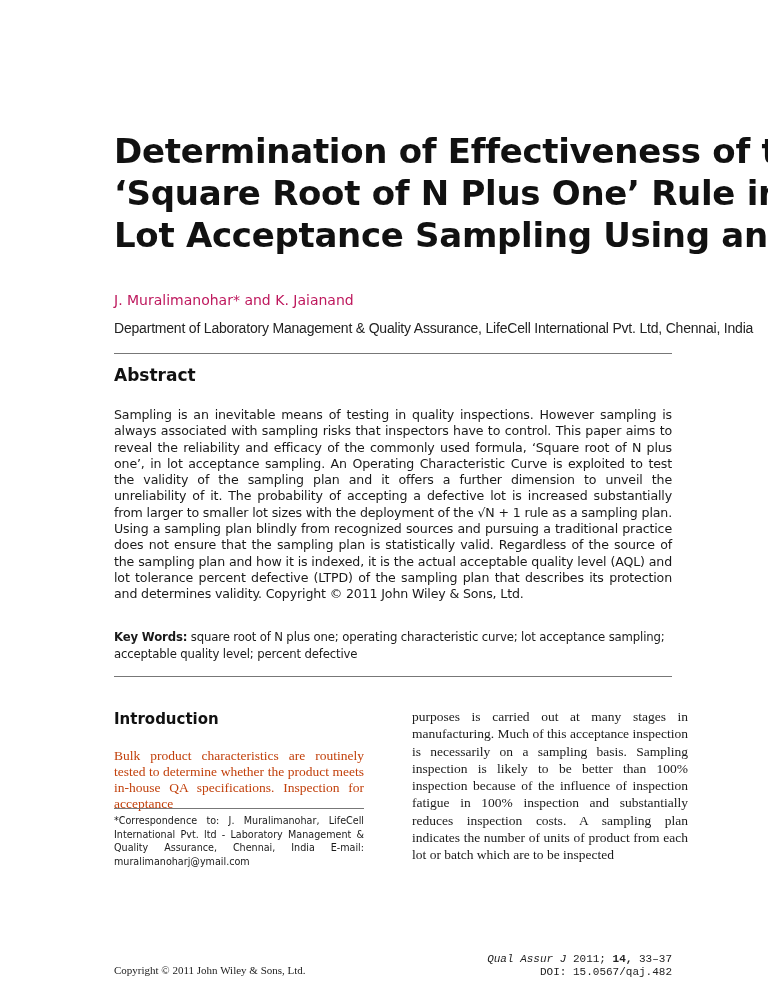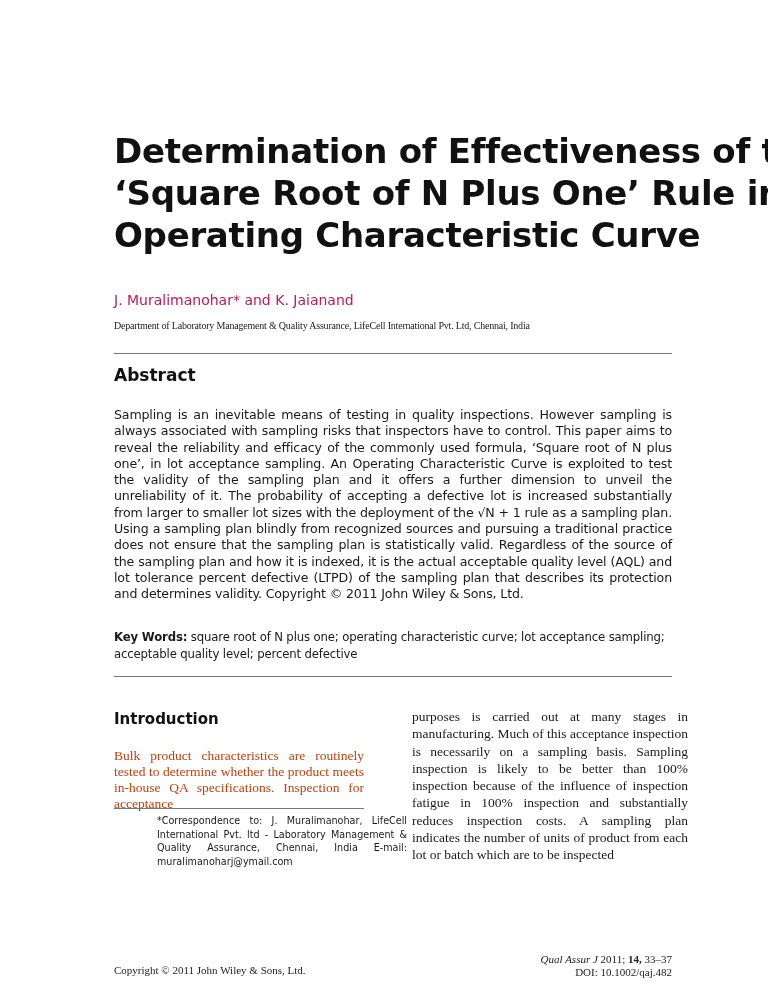--- a/index.html
+++ b/index.html
@@ -1,41 +1,41 @@
 <!DOCTYPE html>
 <html><head>
 <meta charset="utf-8">
 <style>
   html, body { margin:0; padding:0; background:#fff; }
   body { width:768px; height:994px; position:relative; color:#1a1a1a; overflow:hidden; }
   .title { position:absolute; left:114px; top:130px; width:560px; font-family:"DejaVu Sans", sans-serif; font-weight:bold; font-size:34px; line-height:42px; letter-spacing:-0.3px; color:#111; }
   .title div { white-space:nowrap; }
   .authors { position:absolute; left:114px; top:292px; font-family:"DejaVu Sans", sans-serif; font-size:14px; color:#be185d; }
-  .affil { position:absolute; left:114px; top:320px; font-family:Liberation Serif, serif; font-size:10px; color:#222; white-space:nowrap; letter-spacing:-0.2px; }
+  .affil { position:absolute; left:114px; top:320px; font-family:Liberation Sans, sans-serif; font-size:14px; color:#222; white-space:nowrap; letter-spacing:-0.2px; }
   .rule { position:absolute; left:114px; width:558px; height:0; border-top:1px solid #777; }
   .abs-head { position:absolute; left:114px; top:365px; font-family:"DejaVu Sans", sans-serif; font-weight:bold; font-size:17px; color:#111; }
   .abs-body { position:absolute; left:114px; top:407px; width:558px; font-family:"DejaVu Sans", sans-serif; font-size:12.6px; line-height:16.3px; text-align:justify; color:#1a1a1a; letter-spacing:-0.15px; }
   .kw { position:absolute; left:114px; top:629px; width:558px; font-family:"DejaVu Sans", sans-serif; font-size:11.7px; line-height:17px; color:#1a1a1a; letter-spacing:-0.15px; }
   .kw b { font-weight:bold; }
   .intro-head { position:absolute; left:114px; top:710px; font-family:"DejaVu Sans", sans-serif; font-weight:bold; font-size:15px; color:#111; }
   .col-left { position:absolute; left:114px; top:748px; width:250px; font-family:"Liberation Serif", serif; font-size:13.5px; line-height:16px; text-align:justify; color:#c2410c; }
   .footnote-rule { position:absolute; left:114px; top:808px; width:250px; border-top:1px solid #777; }
-  .footnote { position:absolute; left:114px; top:814px; width:250px; font-family:"DejaVu Sans", sans-serif; font-size:9.6px; line-height:13.6px; text-align:justify; color:#1a1a1a;margin-left:43px; }
+  .footnote { position:absolute; left:114px; top:814px; width:250px; font-family:"DejaVu Sans", sans-serif; font-size:9.6px; line-height:13.6px; text-align:justify; color:#1a1a1a; }
   .col-right { position:absolute; left:412px; top:708px; width:276px; font-family:"Liberation Serif", serif; font-size:13.5px; line-height:17.3px; text-align:justify; color:#1a1a1a; }
   .foot-left { position:absolute; left:114px; top:964px; font-family:"Liberation Serif", serif; font-size:11px; color:#222; }
-  .foot-right { position:absolute; right:96px; top:953px; text-align:right; font-family:Liberation Serif, serif; font-size:11px; line-height:13px; color:#222;margin-left:6px; }
+  .foot-right { position:absolute; right:96px; top:953px; text-align:right; font-family:Liberation Mono, monospace; font-size:11px; line-height:13px; color:#222;margin-left:6px; }
   .foot-right i { font-style:italic; }
 </style>
 </head>
 <body>
 
 <div class="title">
   <div>Determination of Effectiveness of the</div>
   <div>‘Square Root of N Plus One’ Rule in</div>
-  <div>Operating Characteristic Curve</div>
+  <div>Lot Acceptance Sampling Using an</div>
 </div>
 
 <div class="authors">J. Muralimanohar* and K. Jaianand</div>
 <div class="affil">Department of Laboratory Management &amp; Quality Assurance, LifeCell International Pvt. Ltd, Chennai, India</div>
 
 <div class="rule" style="top:353px;"></div>
 
 <div class="abs-head">Abstract</div>
 <div class="abs-body">Sampling is an inevitable means of testing in quality inspections. However sampling is always associated with sampling risks that inspectors have to control. This paper aims to reveal the reliability and efficacy of the commonly used formula, ‘Square root of N plus one’, in lot acceptance sampling. An Operating Characteristic Curve is exploited to test the validity of the sampling plan and it offers a further dimension to unveil the unreliability of it. The probability of accepting a defective lot is increased substantially from larger to smaller lot sizes with the deployment of the √N + 1 rule as a sampling plan. Using a sampling plan blindly from recognized sources and pursuing a traditional practice does not ensure that the sampling plan is statistically valid. Regardless of the source of the sampling plan and how it is indexed, it is the actual acceptable quality level (AQL) and lot tolerance percent defective (LTPD) of the sampling plan that describes its protection and determines validity. Copyright © 2011 John Wiley &amp; Sons, Ltd.</div>
 
@@ -47,14 +47,14 @@
 <div class="col-left">Bulk product characteristics are routinely tested to determine whether the product meets in-house QA specifications. Inspection for acceptance</div>
 
 <div class="footnote-rule"></div>
 <div class="footnote">*Correspondence to: J. Muralimanohar, LifeCell International Pvt. ltd - Laboratory Management &amp; Quality Assurance, Chennai, India E-mail: muralimanoharj@ymail.com</div>
 
 <div class="col-right">purposes is carried out at many stages in manufacturing. Much of this acceptance inspection is necessarily on a sampling basis. Sampling inspection is likely to be better than 100% inspection because of the influence of inspection fatigue in 100% inspection and substantially reduces inspection costs. A sampling plan indicates the number of units of product from each lot or batch which are to be inspected</div>
 
 <div class="foot-left">Copyright © 2011 John Wiley &amp; Sons, Ltd.</div>
 <div class="foot-right">
   <div><i>Qual Assur J</i><span> 2011; </span><b>14,</b><span> 33–37</span></div>
-  <div>DOI: 10.1002/qaj.482</div>
+  <div>DOI: 15.0567/qaj.482</div>
 </div>
 
 </body></html>

